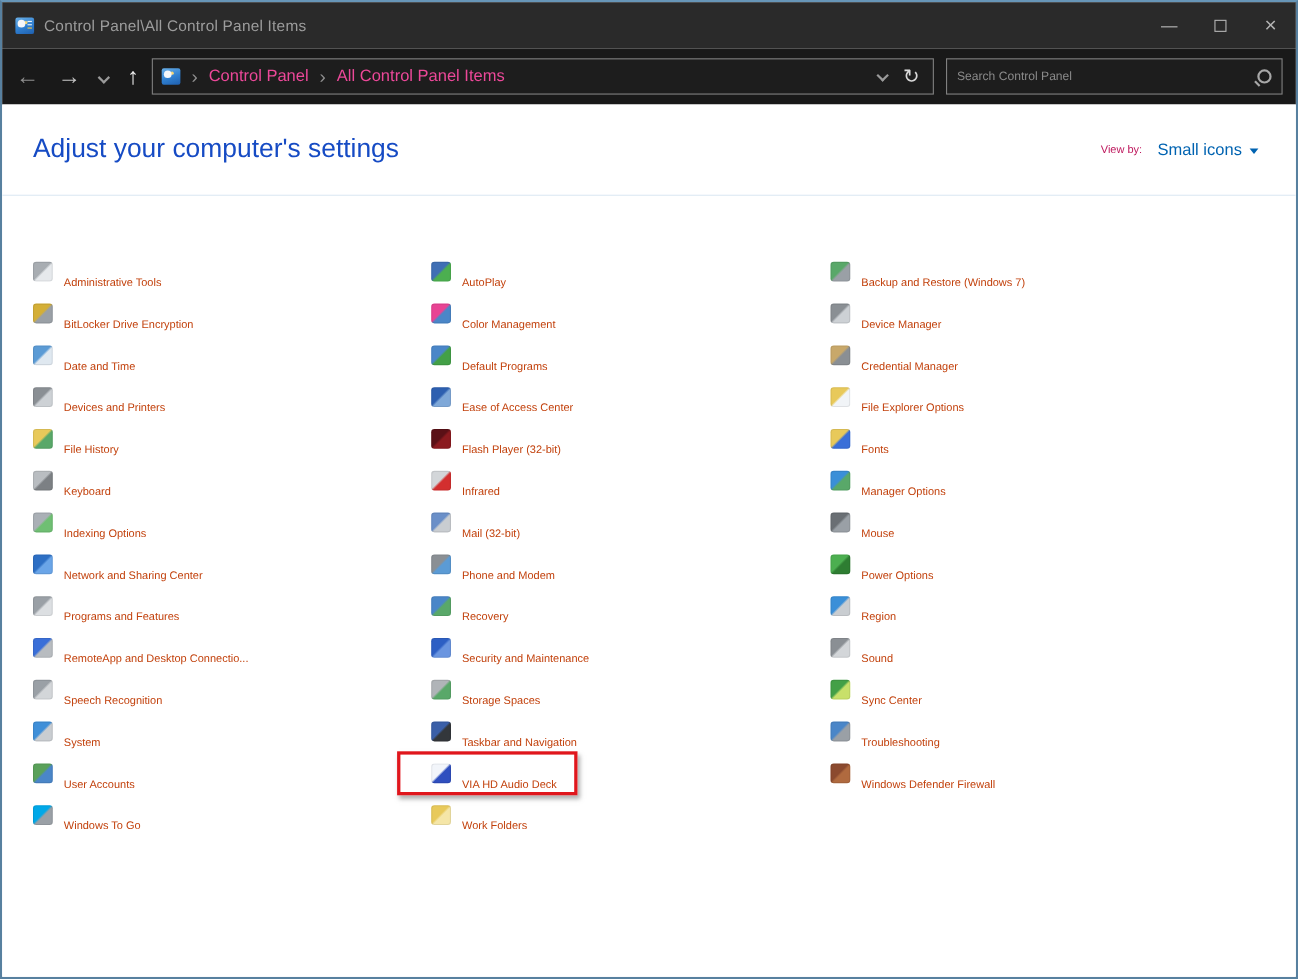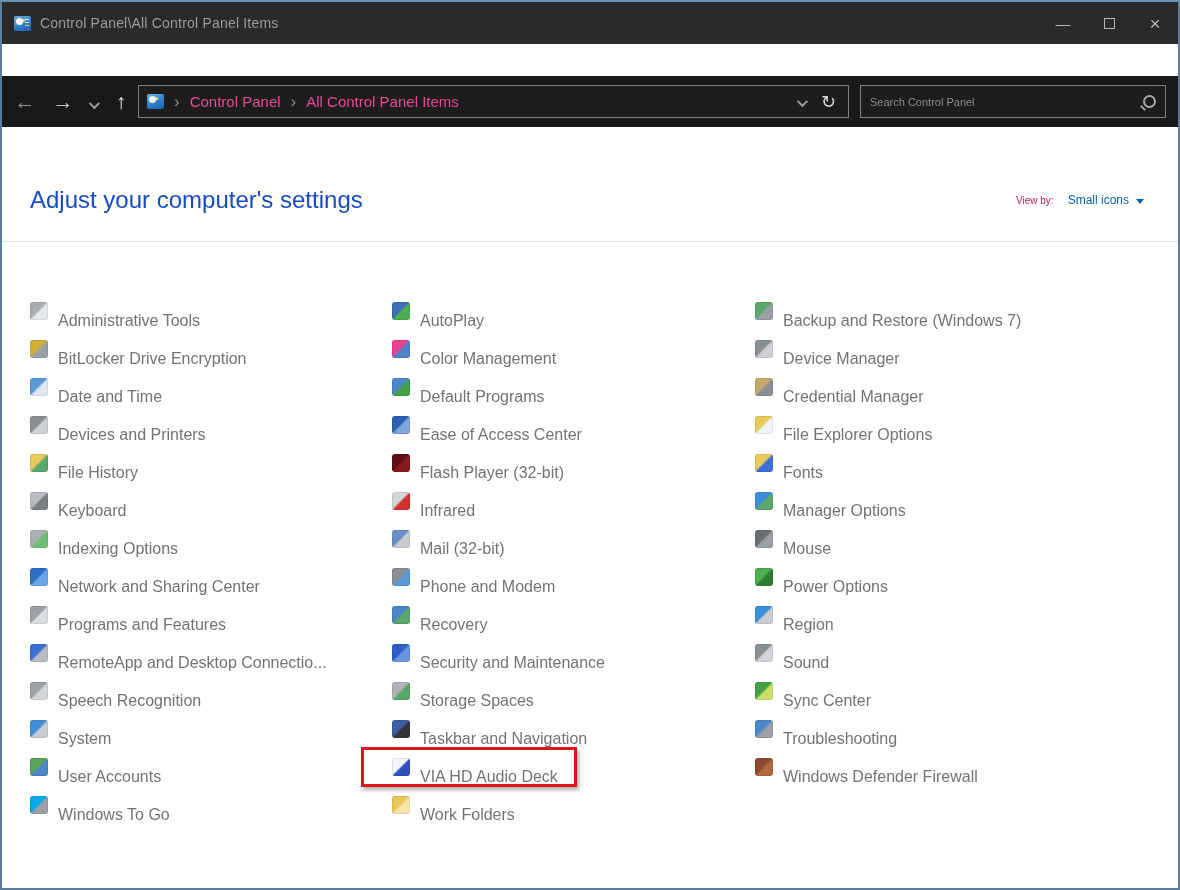--- a/index.html
+++ b/index.html
@@ -1,21 +1,21 @@
 <!DOCTYPE html>
 <html><head>
 <meta charset="utf-8">
 <style>
   * { margin:0; padding:0; box-sizing:border-box; }
   html,body { width:1180px; height:890px; }
   body { font-family:"Liberation Sans","DejaVu Sans",sans-serif; background:#fff; }
 
   .window {
     width:1180px; height:890px; display:flex; flex-direction:column;
-    border:2px solid #57809f; border-top-color:#6796b8; background:#fff;gap:32px;
+    border:2px solid #57809f; border-top-color:#6796b8; background:#fff;
   }
 
   
   .titlebar {
     height:42px; background:#2a2a2a; display:flex; align-items:center; flex-shrink:0;
   }
   .titlebar-icon {
     width:17px; height:15px; margin:0 9px 0 12px; border-radius:2px;
     background:linear-gradient(160deg,#6ab0e8 0%,#2f7fd0 55%,#1f5fae 100%);
     position:relative; flex-shrink:0;
@@ -93,39 +93,39 @@
 
   
   .content { flex:1; background:#fff; overflow:hidden; }
   .content-header {
     height:83px; display:flex; align-items:center; padding:0 34px 0 28px;
     border-bottom:1px solid #dde9f3;
   }
   .page-title { color:#164bc4; font-size:24px; font-weight:400; }
   .header-spacer { flex:1; }
   .viewby-label { color:#be185d; font-size:10px; margin-right:14px; }
-  .viewby-value { color:#0063b1; font-size:12px; display:flex; align-items:center; gap:7px; }
+  .viewby-value { color:#0063b1; font-size:15px; display:flex; align-items:center; gap:7px; }
   .viewby-caret {
     width:0; height:0; border-left:4px solid transparent; border-right:4px solid transparent;
     border-top:5px solid #0063b1; display:inline-block; margin-top:2px;
   }
 
   .grid { display:flex; padding:50px 0 0 28px; }
   .col { display:flex; flex-direction:column; }
   .col-1 { width:362px; }
   .col-2 { width:363px; }
   .col-3 { width:400px; }
   .item {
     height:38px; display:flex; align-items:center; gap:10px; white-space:nowrap;
   }
   .item-icon {
     width:18px; height:18px; border-radius:3px; flex-shrink:0;
     box-shadow:inset 0 0 0 1px rgba(0,0,0,.08);
   }
-  .item-label { color:#737373; font-size:16px;margin-top:20px; }
+  .item-label { color:#c2410c; font-size:10px;margin-top:20px; }
   .item.highlighted {
     border:3px solid #e0161c; height:40px; margin:-1px 0 -1px -31px;
     padding-left:28px; padding-right:16px; align-self:flex-start;
     box-shadow:2px 3px 4px rgba(110,110,110,.55);
     background:#fff;
   }
 </style>
 </head>
 <body>
 

